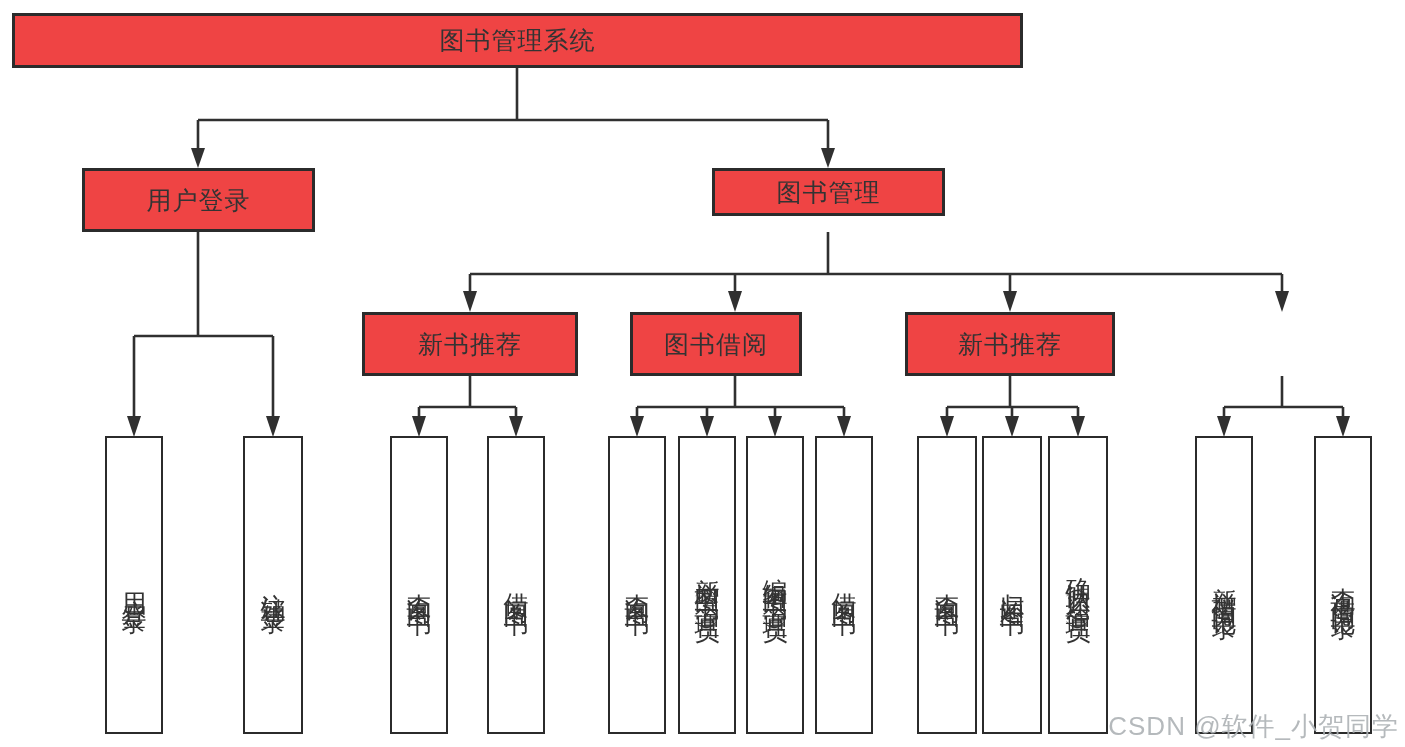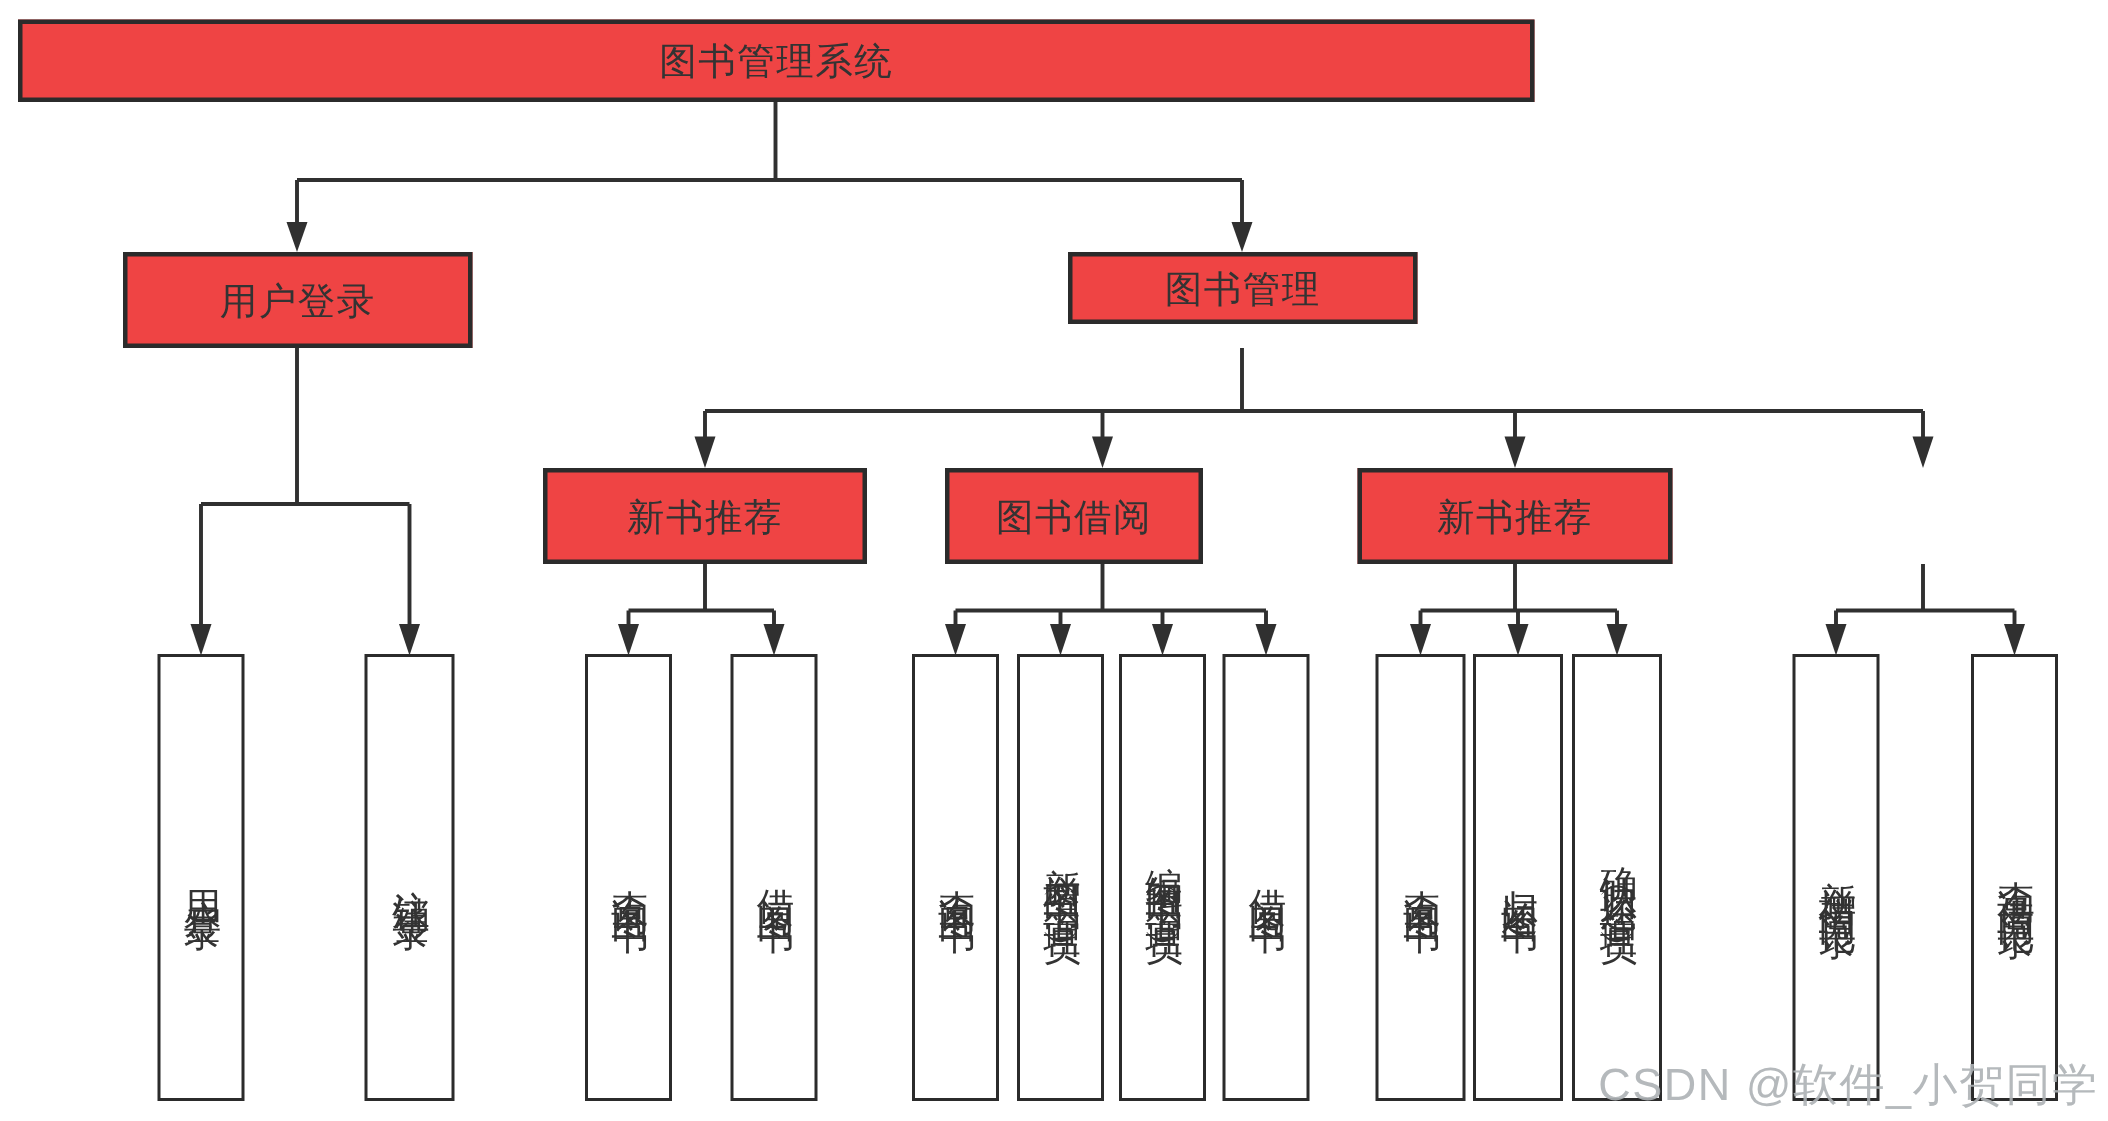--- a/index.html
+++ b/index.html
@@ -29,21 +29,21 @@
     background:#fff; border:2.5px solid var(--box-border);
     display:flex; align-items:center; justify-content:center;
   }
   .vbox .vlbl{
     writing-mode:vertical-rl; text-orientation:mixed;
     font-size:25px; line-height:1; letter-spacing:6px;
     color:var(--text); white-space:nowrap;
   }
   #watermark{
     position:absolute; right:6px; bottom:3px; z-index:9;
-    font-size:30px; letter-spacing:1px; color:var(--watermark); opacity:.9;
+    font-size:26px; letter-spacing:1px; color:var(--watermark); opacity:.9;
   }
 </style>
 </head>
 <body>
 
 <div id="canvas">
 
   <svg id="wires" viewBox="0 0 1405 747" xmlns="http://www.w3.org/2000/svg">
     <g>
       <path d="M517 68 V120 M198 120 H828 M198 120 V149 M828 120 V149"></path>

